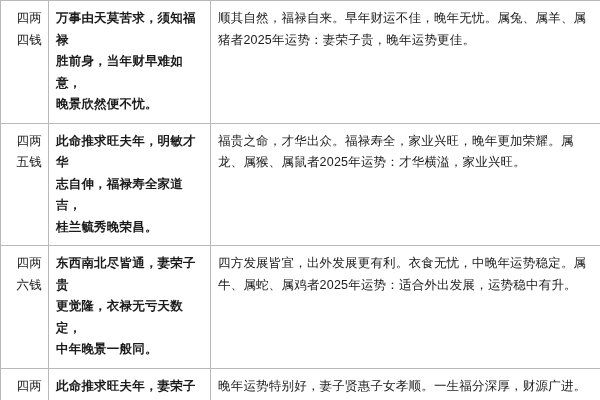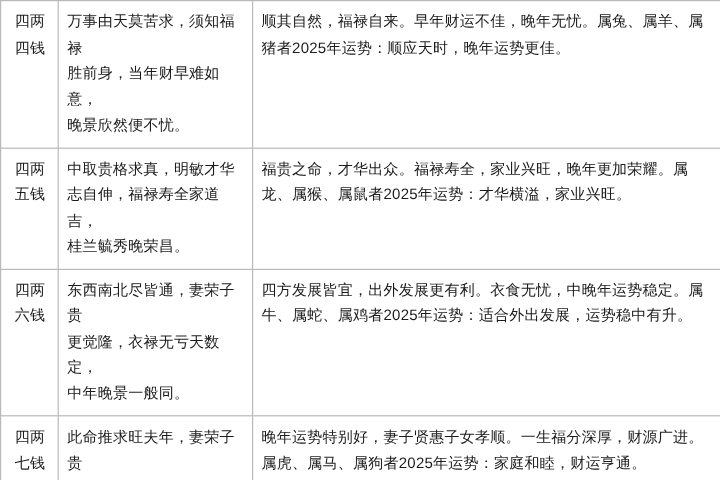--- a/index.html
+++ b/index.html
@@ -26,33 +26,34 @@
     border: 1px solid #b9b9b9;
     vertical-align: top;
     padding: 7px 6px 7px 7px;
     font-size: 12.5px;
     line-height: 1.72;
     color: #1b1b1b;
     letter-spacing: 0.2px;
   }
   td.weight-cell {
     width: 48px;
-    text-align: center;
+    text-align: right;
     white-space: pre-line;
     font-size: 12.5px;
     line-height: 1.78;
     padding-left: 7px;
     padding-right: 3px;
     color: #1b1b1b;
   }
   td.poem-cell {
     width: 162px;
     white-space: pre-line;
     padding-left: 8px;
     padding-right: 6px;
+    font-weight: bold;
   }
   td.desc-cell {
     width: 390px;
     padding-left: 8px;
     padding-right: 8px;
   }
   .row-1 td { height: 58px; }
   .row-2 td { height: 68px; }
   .row-3 td { height: 62px; }
   .row-4 td { height: 62px; }
@@ -62,26 +63,26 @@
 
 <div id="table-wrap">
   <table class="fate-table">
     <tbody>
       <tr class="row-1">
         <td class="weight-cell">四两
 四钱</td>
         <td class="poem-cell">万事由天莫苦求，须知福禄
 胜前身，当年财早难如意，
 晚景欣然便不忧。</td>
-        <td class="desc-cell">顺其自然，福禄自来。早年财运不佳，晚年无忧。属兔、属羊、属猪者2025年运势：顺应天时，晚年运势更佳。</td>
+        <td class="desc-cell">顺其自然，福禄自来。早年财运不佳，晚年无忧。属兔、属羊、属猪者2025年运势：妻荣子贵，晚年运势更佳。</td>
       </tr>
       <tr class="row-2">
         <td class="weight-cell">四两
 五钱</td>
-        <td class="poem-cell">中取贵格求真，明敏才华
+        <td class="poem-cell">此命推求旺夫年，明敏才华
 志自伸，福禄寿全家道吉，
 桂兰毓秀晚荣昌。</td>
         <td class="desc-cell">福贵之命，才华出众。福禄寿全，家业兴旺，晚年更加荣耀。属龙、属猴、属鼠者2025年运势：才华横溢，家业兴旺。</td>
       </tr>
       <tr class="row-3">
         <td class="weight-cell">四两
 六钱</td>
         <td class="poem-cell">东西南北尽皆通，妻荣子贵
 更觉隆，衣禄无亏天数定，
 中年晚景一般同。</td>

